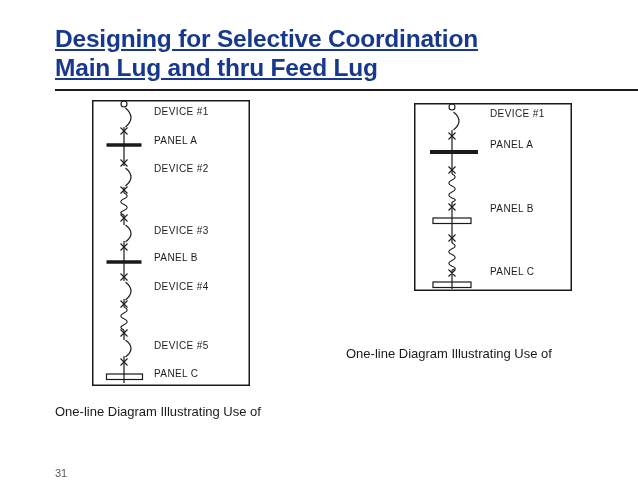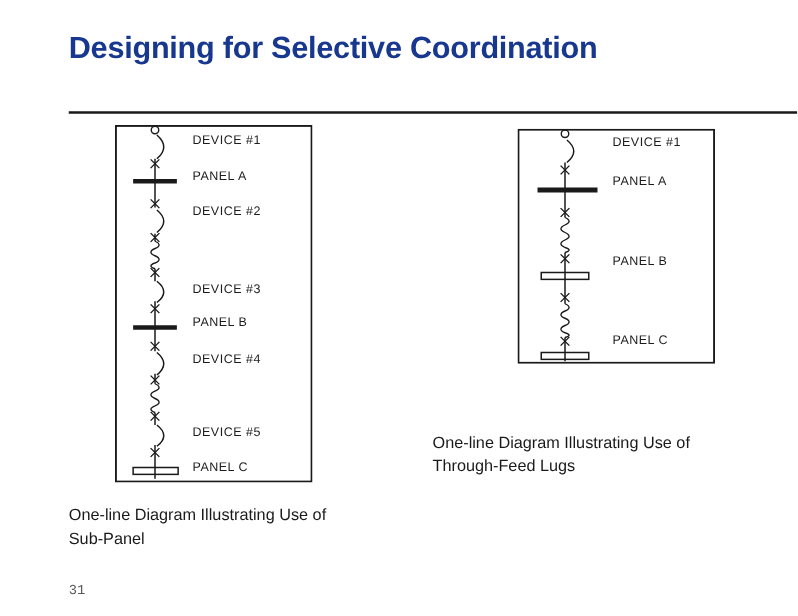--- a/index.html
+++ b/index.html
@@ -3,50 +3,51 @@
 <meta charset="utf-8">
 <style>
   html,body{margin:0;padding:0;background:#fff;}
   .slide{
     position:relative;width:638px;height:493px;background:#ffffff;
     font-family:"Liberation Sans",sans-serif;overflow:hidden;
   }
   .title{
     position:absolute;left:55px;top:24px;margin:0;
     font-size:24.5px;font-weight:bold;line-height:29px;color:#17388e;
-    letter-spacing:-0.2px;white-space:nowrap;
+    letter-spacing:-0.2px;white-space:nowrap;text-decoration:underline;
   }
   .title span{display:block;}
   .rule{
     position:absolute;left:55px;top:89px;width:583px;height:2px;background:#1a1a1a;
   }
   .diag{position:absolute;}
   .diag-left{left:92px;top:100px;width:158px;height:286px;}
   .diag-right{left:414px;top:103px;width:158px;height:188px;}
   .diag text{
     font-family:"Liberation Sans",sans-serif;font-size:10px;fill:#1c1c1c;
     letter-spacing:0.4px;
   }
   .caption{
     position:absolute;font-size:13px;line-height:19.3px;color:#1a1a1a;
   }
   .caption span{display:block;white-space:nowrap;}
   .caption-left{left:55px;top:402px;}
   .caption-right{left:346px;top:344px;}
   .page-number{
-    position:absolute;left:55px;top:467px;font-size:11px;color:#595959;font-family:Liberation Mono, monospace;
+    position:absolute;left:55px;top:467px;font-size:11px;color:#595959;
   }
 </style>
 </head>
 <body>
 
 <div class="slide">
 
   <h1 class="title">
     <span>Designing for Selective Coordination</span>
+    <span>Main Lug and thru Feed Lug</span>
   </h1>
 
   <div class="rule"></div>
 
   <svg class="diag diag-left" viewBox="0 0 158 286">
     <rect x="0.75" y="0.75" width="156.5" height="284.5" fill="#ffffff" stroke="#1a1a1a" stroke-width="1.5"></rect>
     <g stroke="#1a1a1a" fill="none">
       <circle cx="32" cy="4" r="3" stroke-width="1.1"></circle>
 
       <path d="M32 27 V66 M32 87 V93 M32 115 V125 M32 141 V181 M32 199 V207 M32 230 V240 M32 256 V283" stroke-width="1.2"></path>
@@ -102,23 +103,21 @@
       <rect x="19" y="179" width="38" height="5.5" stroke-width="1.2"></rect>
     </g>
     <text x="76" y="14">DEVICE #1</text>
     <text x="76" y="45">PANEL A</text>
     <text x="76" y="109">PANEL B</text>
     <text x="76" y="172">PANEL C</text>
   </svg>
 
   <div class="caption caption-left">
     <span>One-line Diagram Illustrating Use of</span>
-    <span>Sub-Panel</span>
   </div>
 
   <div class="caption caption-right">
     <span>One-line Diagram Illustrating Use of</span>
-    <span>Through-Feed Lugs</span>
   </div>
 
   <div class="page-number">31</div>
 
 </div>
 
 </body></html>

